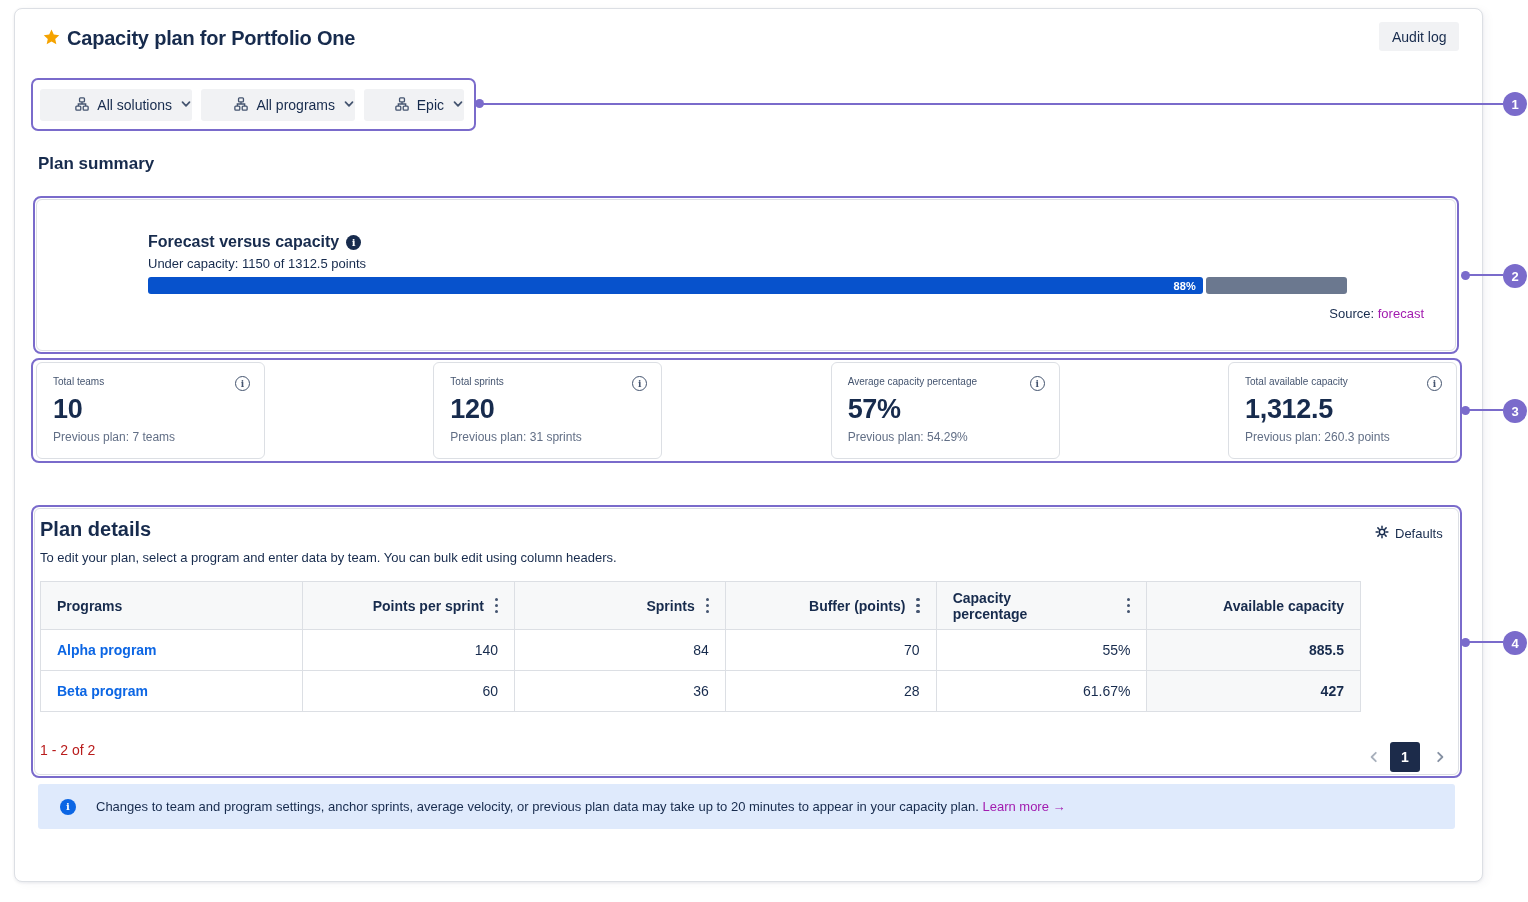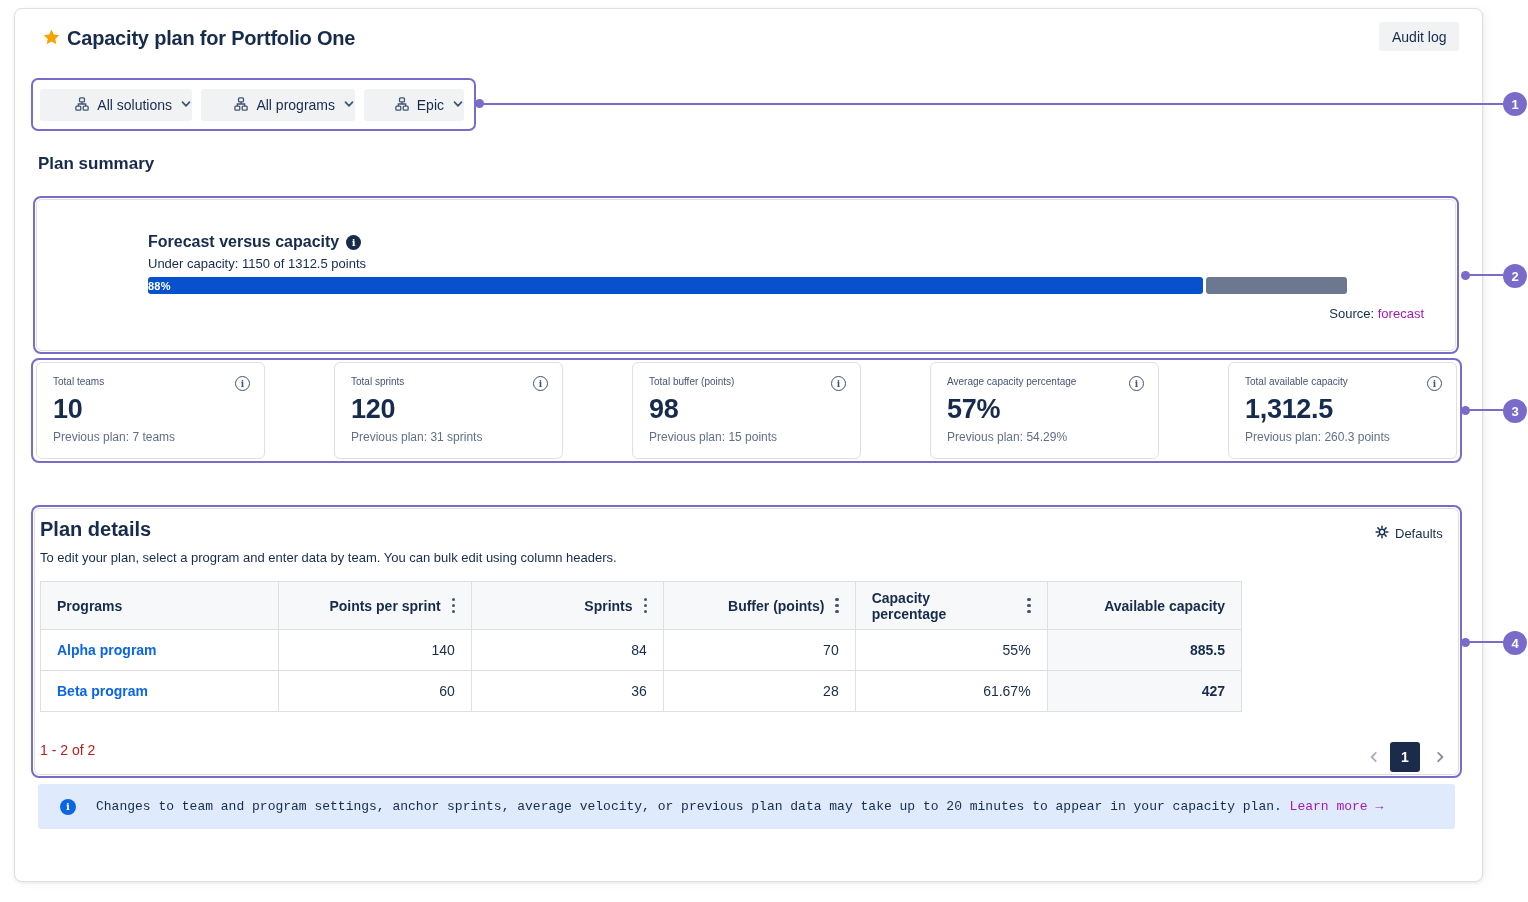--- a/index.html
+++ b/index.html
@@ -33,21 +33,21 @@
   
   .section-h { position:absolute; font-weight:700; color:#172B4D; }
 
   
   .inner-card { position:absolute; background:#fff; border:1px solid #DCDFE4; border-radius:6px; }
   .fvc-title { position:absolute; left:148px; top:233px; font-size:16px; font-weight:700; color:#172B4D;
     display:flex; align-items:center; gap:7px; }
   .fvc-sub { position:absolute; left:148px; top:256px; font-size:13px; color:#172B4D; }
   .bar-wrap { position:absolute; left:148px; top:277px; width:1199px; height:17px; }
   .bar-fill { position:absolute; left:0; top:0; height:17px; width:88%; background:#0752CC; border-radius:3px;
-    display:flex; align-items:center; justify-content:flex-start; }
+    display:flex; align-items:center; justify-content:flex-end; }
   .bar-fill span { color:#fff; font-size:11px; font-weight:700; padding-right:7px; letter-spacing:.2px; }
   .bar-rest { position:absolute; left:calc(88% + 3px); right:0; top:0; height:17px; background:#6B788F; border-radius:3px; }
   .source-line { position:absolute; left:148px; top:306px; width:1276px; text-align:right; font-size:13px; color:#172B4D; }
   .link { color:#a21caf; cursor:pointer; text-decoration:none; }
 
   
   .info-filled { display:inline-flex; width:15px; height:15px; border-radius:50%; background:#172B4D;
     align-items:center; justify-content:center; }
   .info-filled::after { content:"i"; color:#fff; font-size:10px; font-weight:700; font-family:"DejaVu Serif",serif; }
   .info-outline { display:inline-flex; width:15px; height:15px; border-radius:50%; border:1.4px solid #44546F;
@@ -62,21 +62,21 @@
   .stat-label { font-size:10px; color:#44546F; }
   .stat-value { font-size:27px; font-weight:700; color:#172B4D; margin-top:3px; letter-spacing:-.3px; }
   .stat-prev { font-size:12px; color:#626F86; margin-top:5px; }
 
   
   .pd-sub { position:absolute; left:40px; top:550px; font-size:13px; color:#172B4D; }
   .defaults-btn { position:absolute; left:1375px; top:525px; display:flex; align-items:center; gap:6px;
     background:none; border:none; font-size:13px; color:#172B4D; cursor:pointer; font-family:inherit; }
 
   
-  .ptable { position:absolute; left:40px; top:581px; width:1202px; border:1px solid #DCDFE4; }
+  .ptable { position:absolute; left:40px; top:581px; width:1321px; border:1px solid #DCDFE4; }
   .trow { display:flex; }
   .trow.head { background:#F7F8F9; height:47px; }
   .trow.body { height:41px; border-top:1px solid #DCDFE4; background:#fff; }
   .tc { display:flex; align-items:center; padding:0 16px; font-size:14px; color:#172B4D; }
   .tc + .tc { border-left:1px solid #DCDFE4; }
   .tc.num { justify-content:flex-end; }
   .trow.head .tc { font-weight:700; }
   .tc.c0 { width:281px; }
   .tc.c1 { width:227px; }
   .tc.c2 { width:226px; }
@@ -89,21 +89,21 @@
   .kebab i { width:3.2px; height:3.2px; border-radius:50%; background:#44546F; }
 
   
   .range-label { position:absolute; left:40px; top:742px; font-size:14px; color:#b91c1c; }
   .page-nav { position:absolute; display:flex; align-items:center; justify-content:center; width:28px; height:28px; cursor:pointer; }
   .page-current { position:absolute; left:1390px; top:742px; width:30px; height:30px; border-radius:3px;
     background:#1C2B4A; color:#fff; font-size:14px; font-weight:600; display:flex; align-items:center; justify-content:center; cursor:pointer; }
 
   
   .banner { position:absolute; left:38px; top:784px; width:1417px; height:45px; background:#DFEAFC;
-    border-radius:3px; display:flex; align-items:center;font-family:Liberation Mono, monospace; }
+    border-radius:3px; display:flex; align-items:center; }
   .banner-icon { width:16px; height:16px; border-radius:50%; background:#0C66E4; margin-left:22px;
     display:flex; align-items:center; justify-content:center; flex:none; }
   .banner-icon::after { content:"i"; color:#fff; font-size:10px; font-weight:700; font-family:"DejaVu Serif",serif; }
   .banner-text { margin-left:20px; font-size:13px; color:#172B4D; }
 </style>
 </head>
 <body>
 
 <div id="stage">
 
@@ -206,28 +206,20 @@
     <div class="stat-card">
       <div class="stat-top">
           <span class="stat-label">Total sprints</span>
           <span class="info-outline"></span>
         </div>
       <div class="stat-value">120</div>
       <div class="stat-prev">Previous plan: 31 sprints</div>
     </div>
     <div class="stat-card">
       <div class="stat-top">
-          <span class="stat-label">Total buffer (points)</span>
-          <span class="info-outline"></span>
-        </div>
-      <div class="stat-value">98</div>
-      <div class="stat-prev">Previous plan: 15 points</div>
-    </div>
-    <div class="stat-card">
-      <div class="stat-top">
           <span class="stat-label">Average capacity percentage</span>
           <span class="info-outline"></span>
         </div>
       <div class="stat-value">57%</div>
       <div class="stat-prev">Previous plan: 54.29%</div>
     </div>
     <div class="stat-card">
       <div class="stat-top">
           <span class="stat-label">Total available capacity</span>
           <span class="info-outline"></span>

